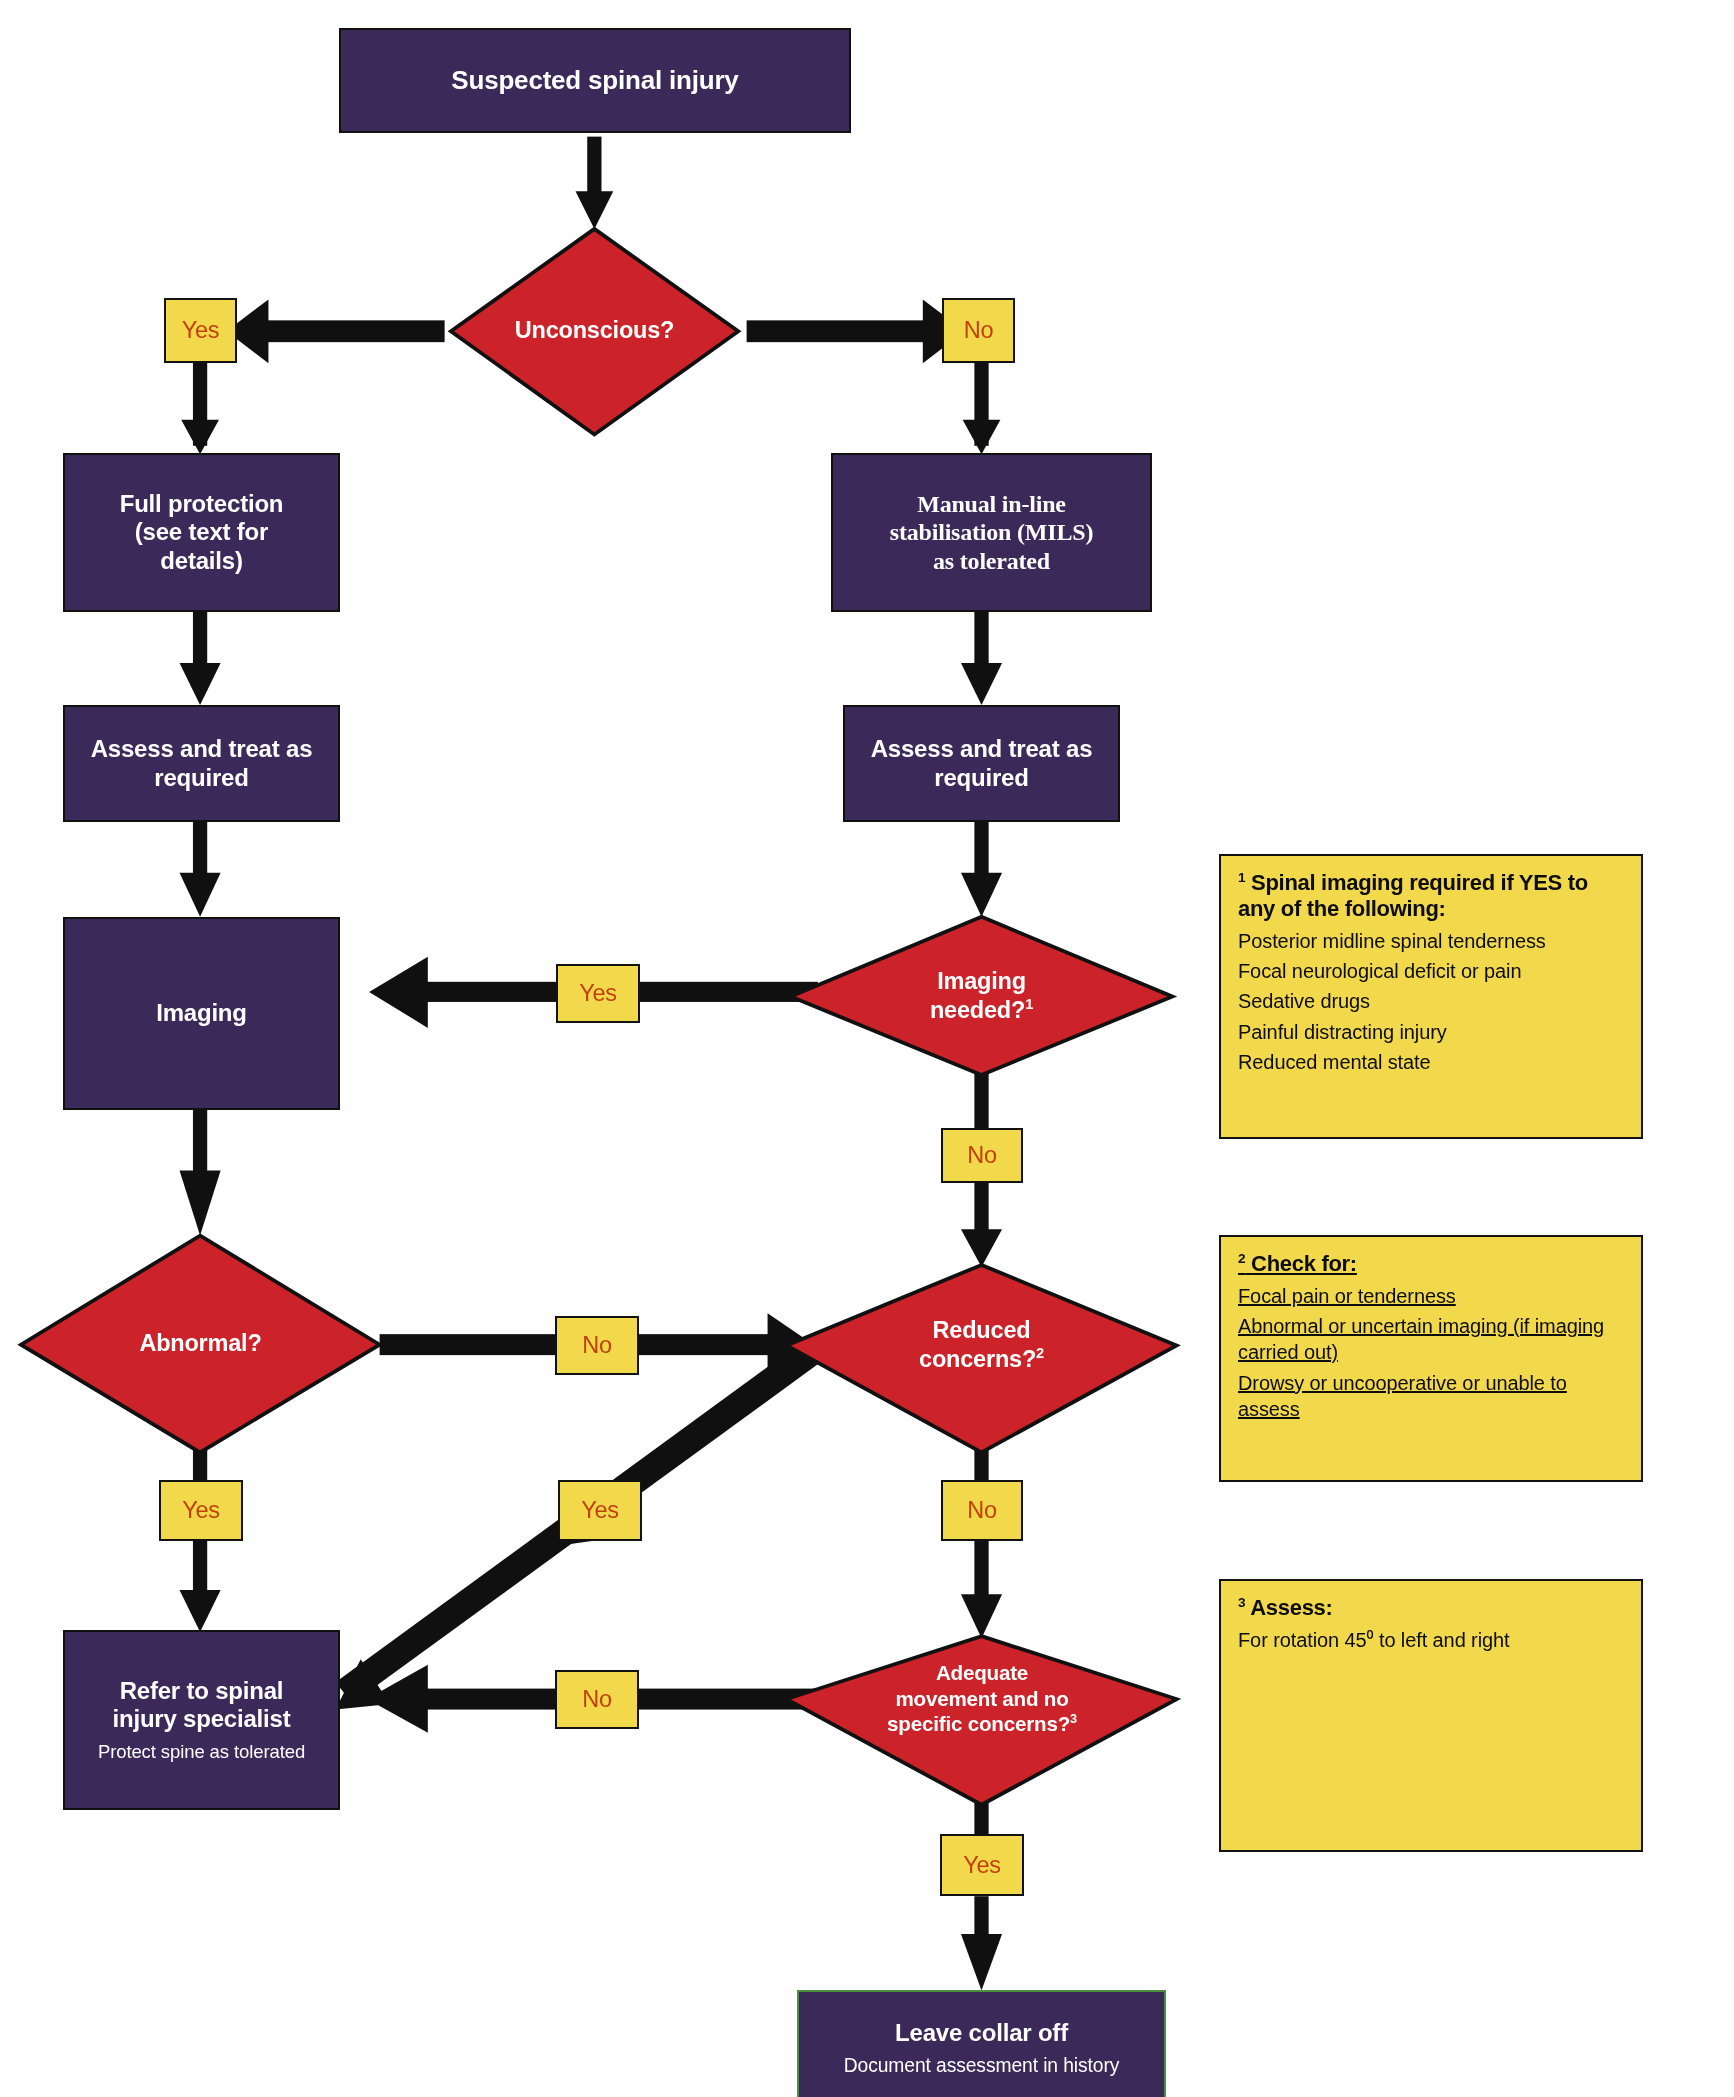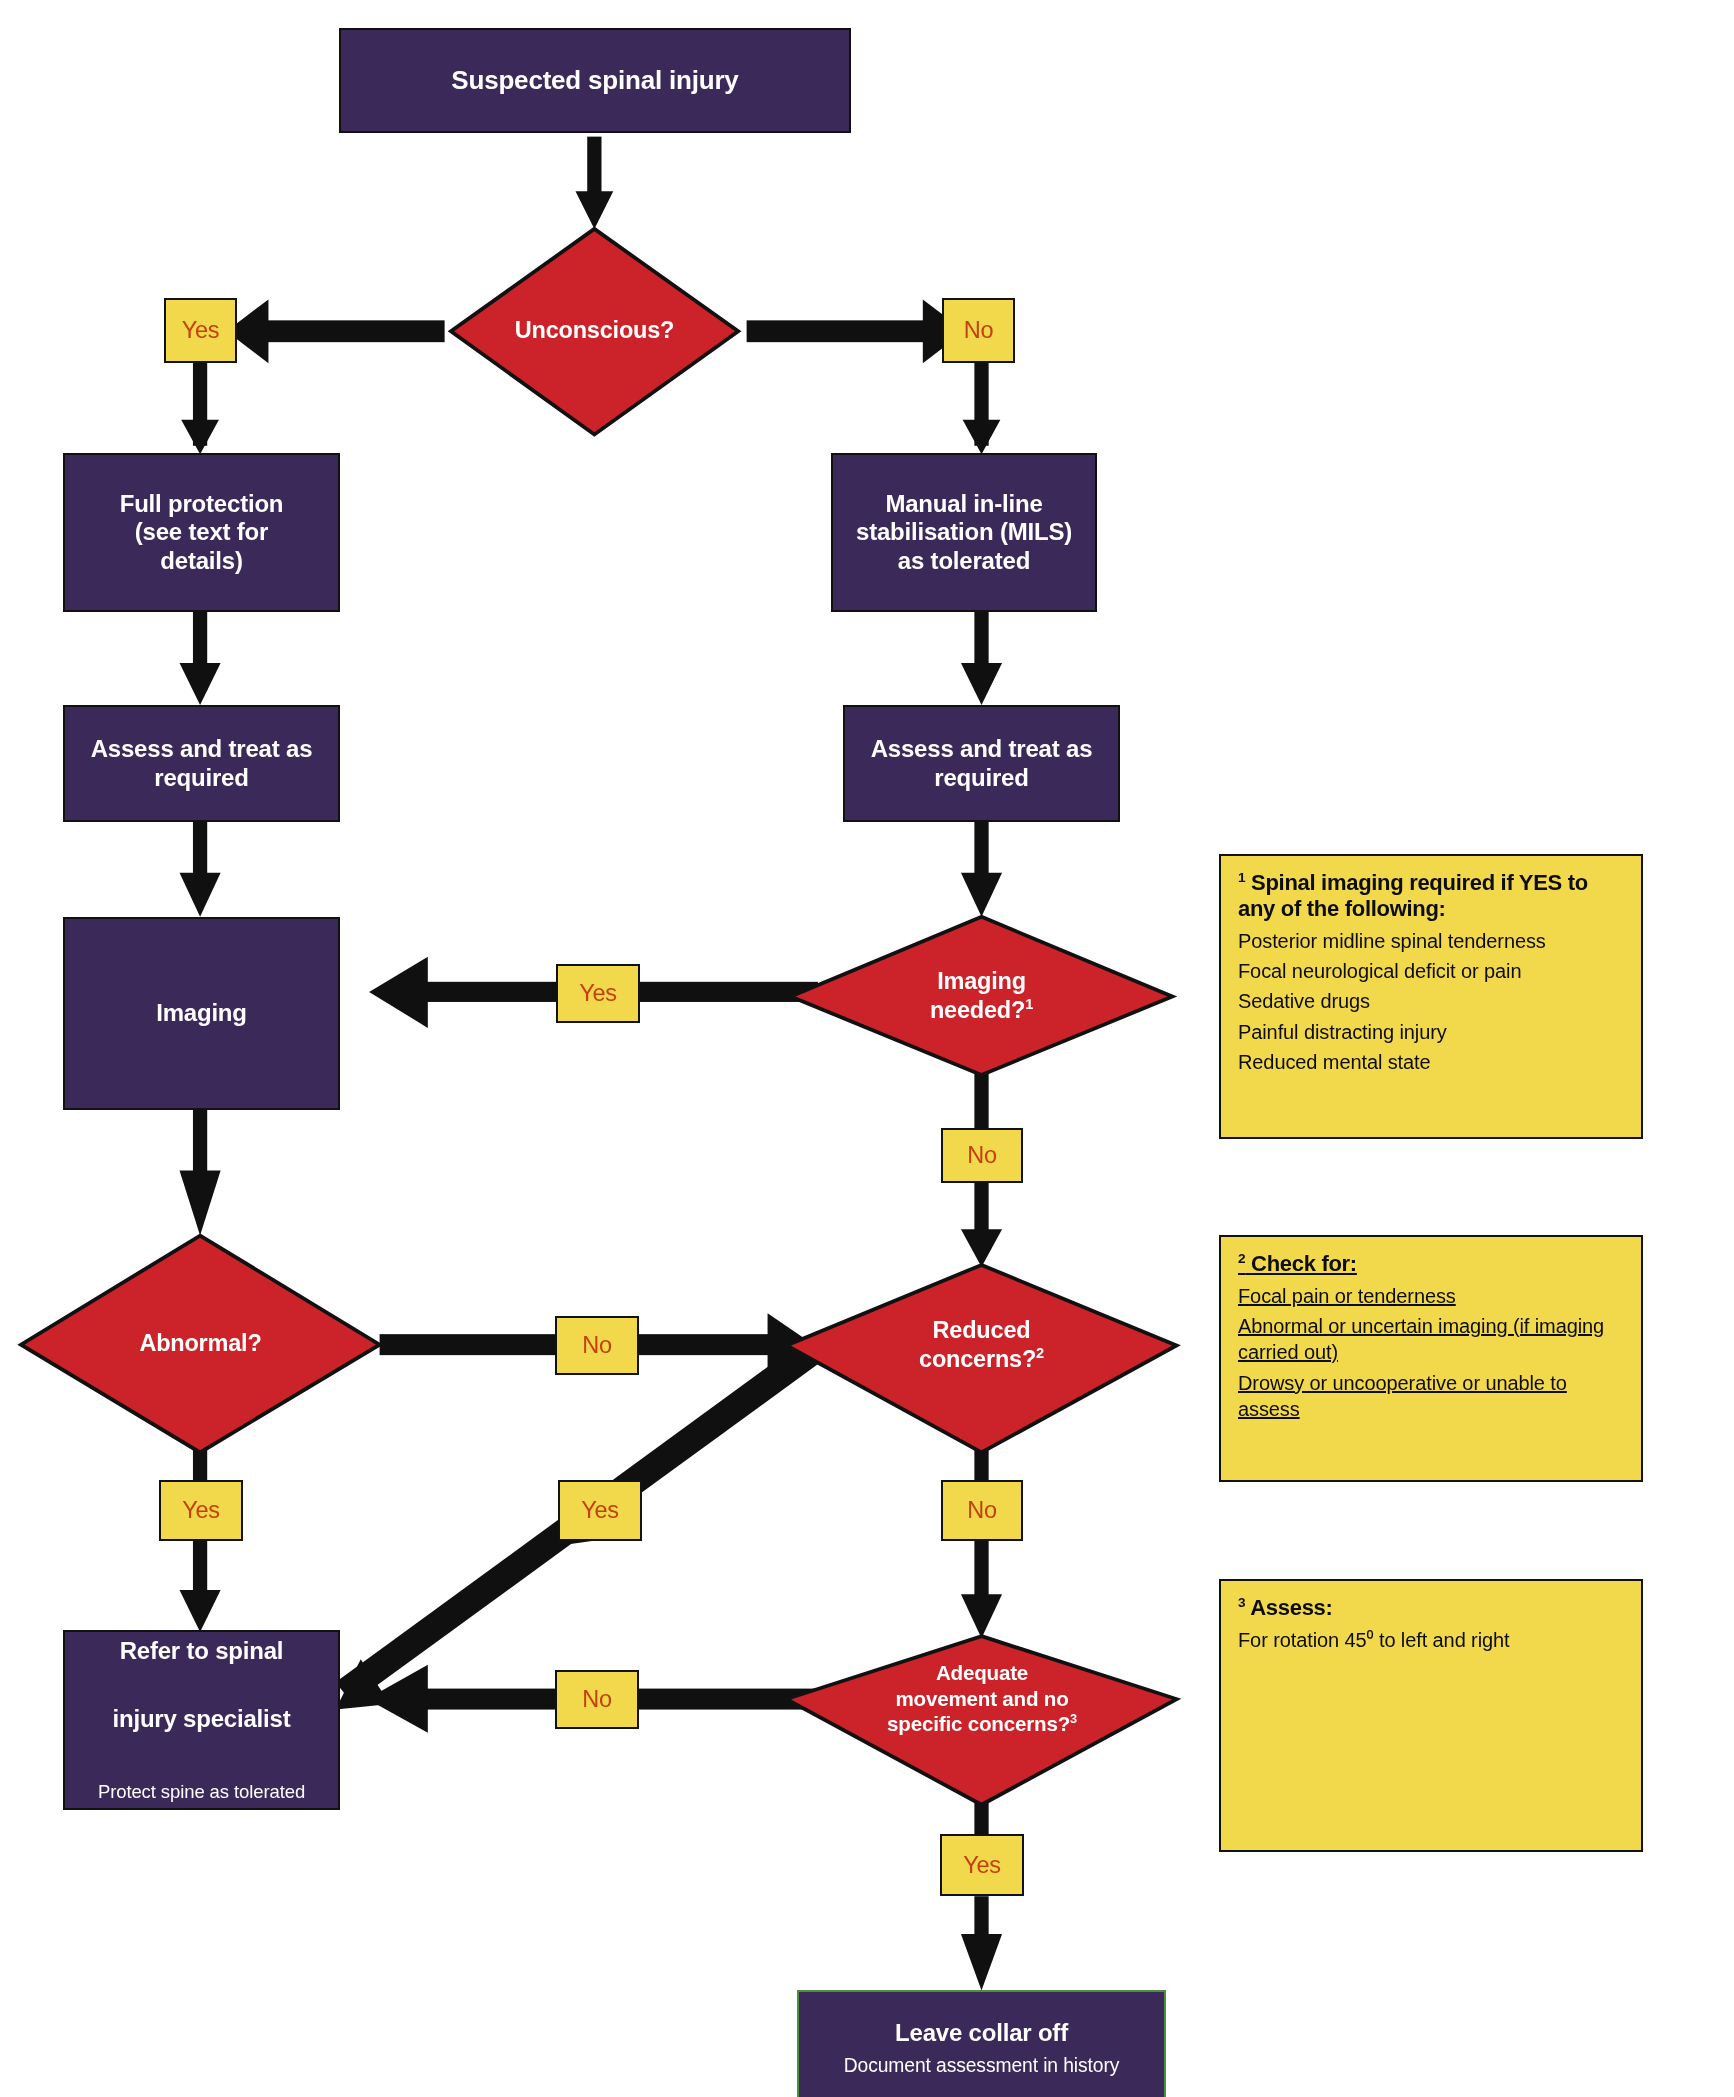--- a/index.html
+++ b/index.html
@@ -150,41 +150,41 @@
   <div class="nodebox purple" style="left:339px;top:28px;width:512px;height:105px;">
     <div class="ttl" style="font-size:26px;">Suspected spinal injury</div>
   </div>
 
   <div class="nodebox purple" style="left:63px;top:453px;width:277px;height:159px;">
     <div class="ttl" style="font-size:24px;">Full protection</div>
     <div class="ttl" style="font-size:24px;">(see text for</div>
     <div class="ttl" style="font-size:24px;">details)</div>
   </div>
 
-  <div class="nodebox purple" style="left:831px;top:453px;width:266px;height:159px;">
+  <div class="nodebox purple" style="left:831px;top:453px;width:321px;height:159px;font-family:Liberation Serif, serif;">
     <div class="ttl" style="font-size:24px;">Manual in-line</div>
     <div class="ttl" style="font-size:24px;">stabilisation (MILS)</div>
     <div class="ttl" style="font-size:24px;">as tolerated</div>
   </div>
 
   <div class="nodebox purple" style="left:63px;top:705px;width:277px;height:117px;">
     <div class="ttl" style="font-size:24px;">Assess and treat as</div>
     <div class="ttl" style="font-size:24px;">required</div>
   </div>
 
   <div class="nodebox purple" style="left:843px;top:705px;width:277px;height:117px;">
     <div class="ttl" style="font-size:24px;">Assess and treat as</div>
     <div class="ttl" style="font-size:24px;">required</div>
   </div>
 
   <div class="nodebox purple" style="left:63px;top:917px;width:277px;height:193px;">
     <div class="ttl" style="font-size:24px;">Imaging</div>
   </div>
 
-  <div class="nodebox purple" style="left:63px;top:1630px;width:277px;height:180px;gap:40px;">
+  <div class="nodebox purple" style="left:63px;top:1630px;width:277px;height:180px;">
     <div class="ttl" style="font-size:24px;">Refer to spinal</div>
     <div class="ttl" style="font-size:24px;margin-bottom:7.6px;">injury specialist</div>
     <div class="sub" style="font-size:18.5px;">Protect spine as tolerated</div>
   </div>
 
   <div class="nodebox greenb" style="left:797px;top:1990px;width:369px;height:117px;">
     <div class="ttl" style="font-size:24px;margin-bottom:8.4px;">Leave collar off</div>
     <div class="sub" style="font-size:19.3px;">Document assessment in history</div>
   </div>
 

